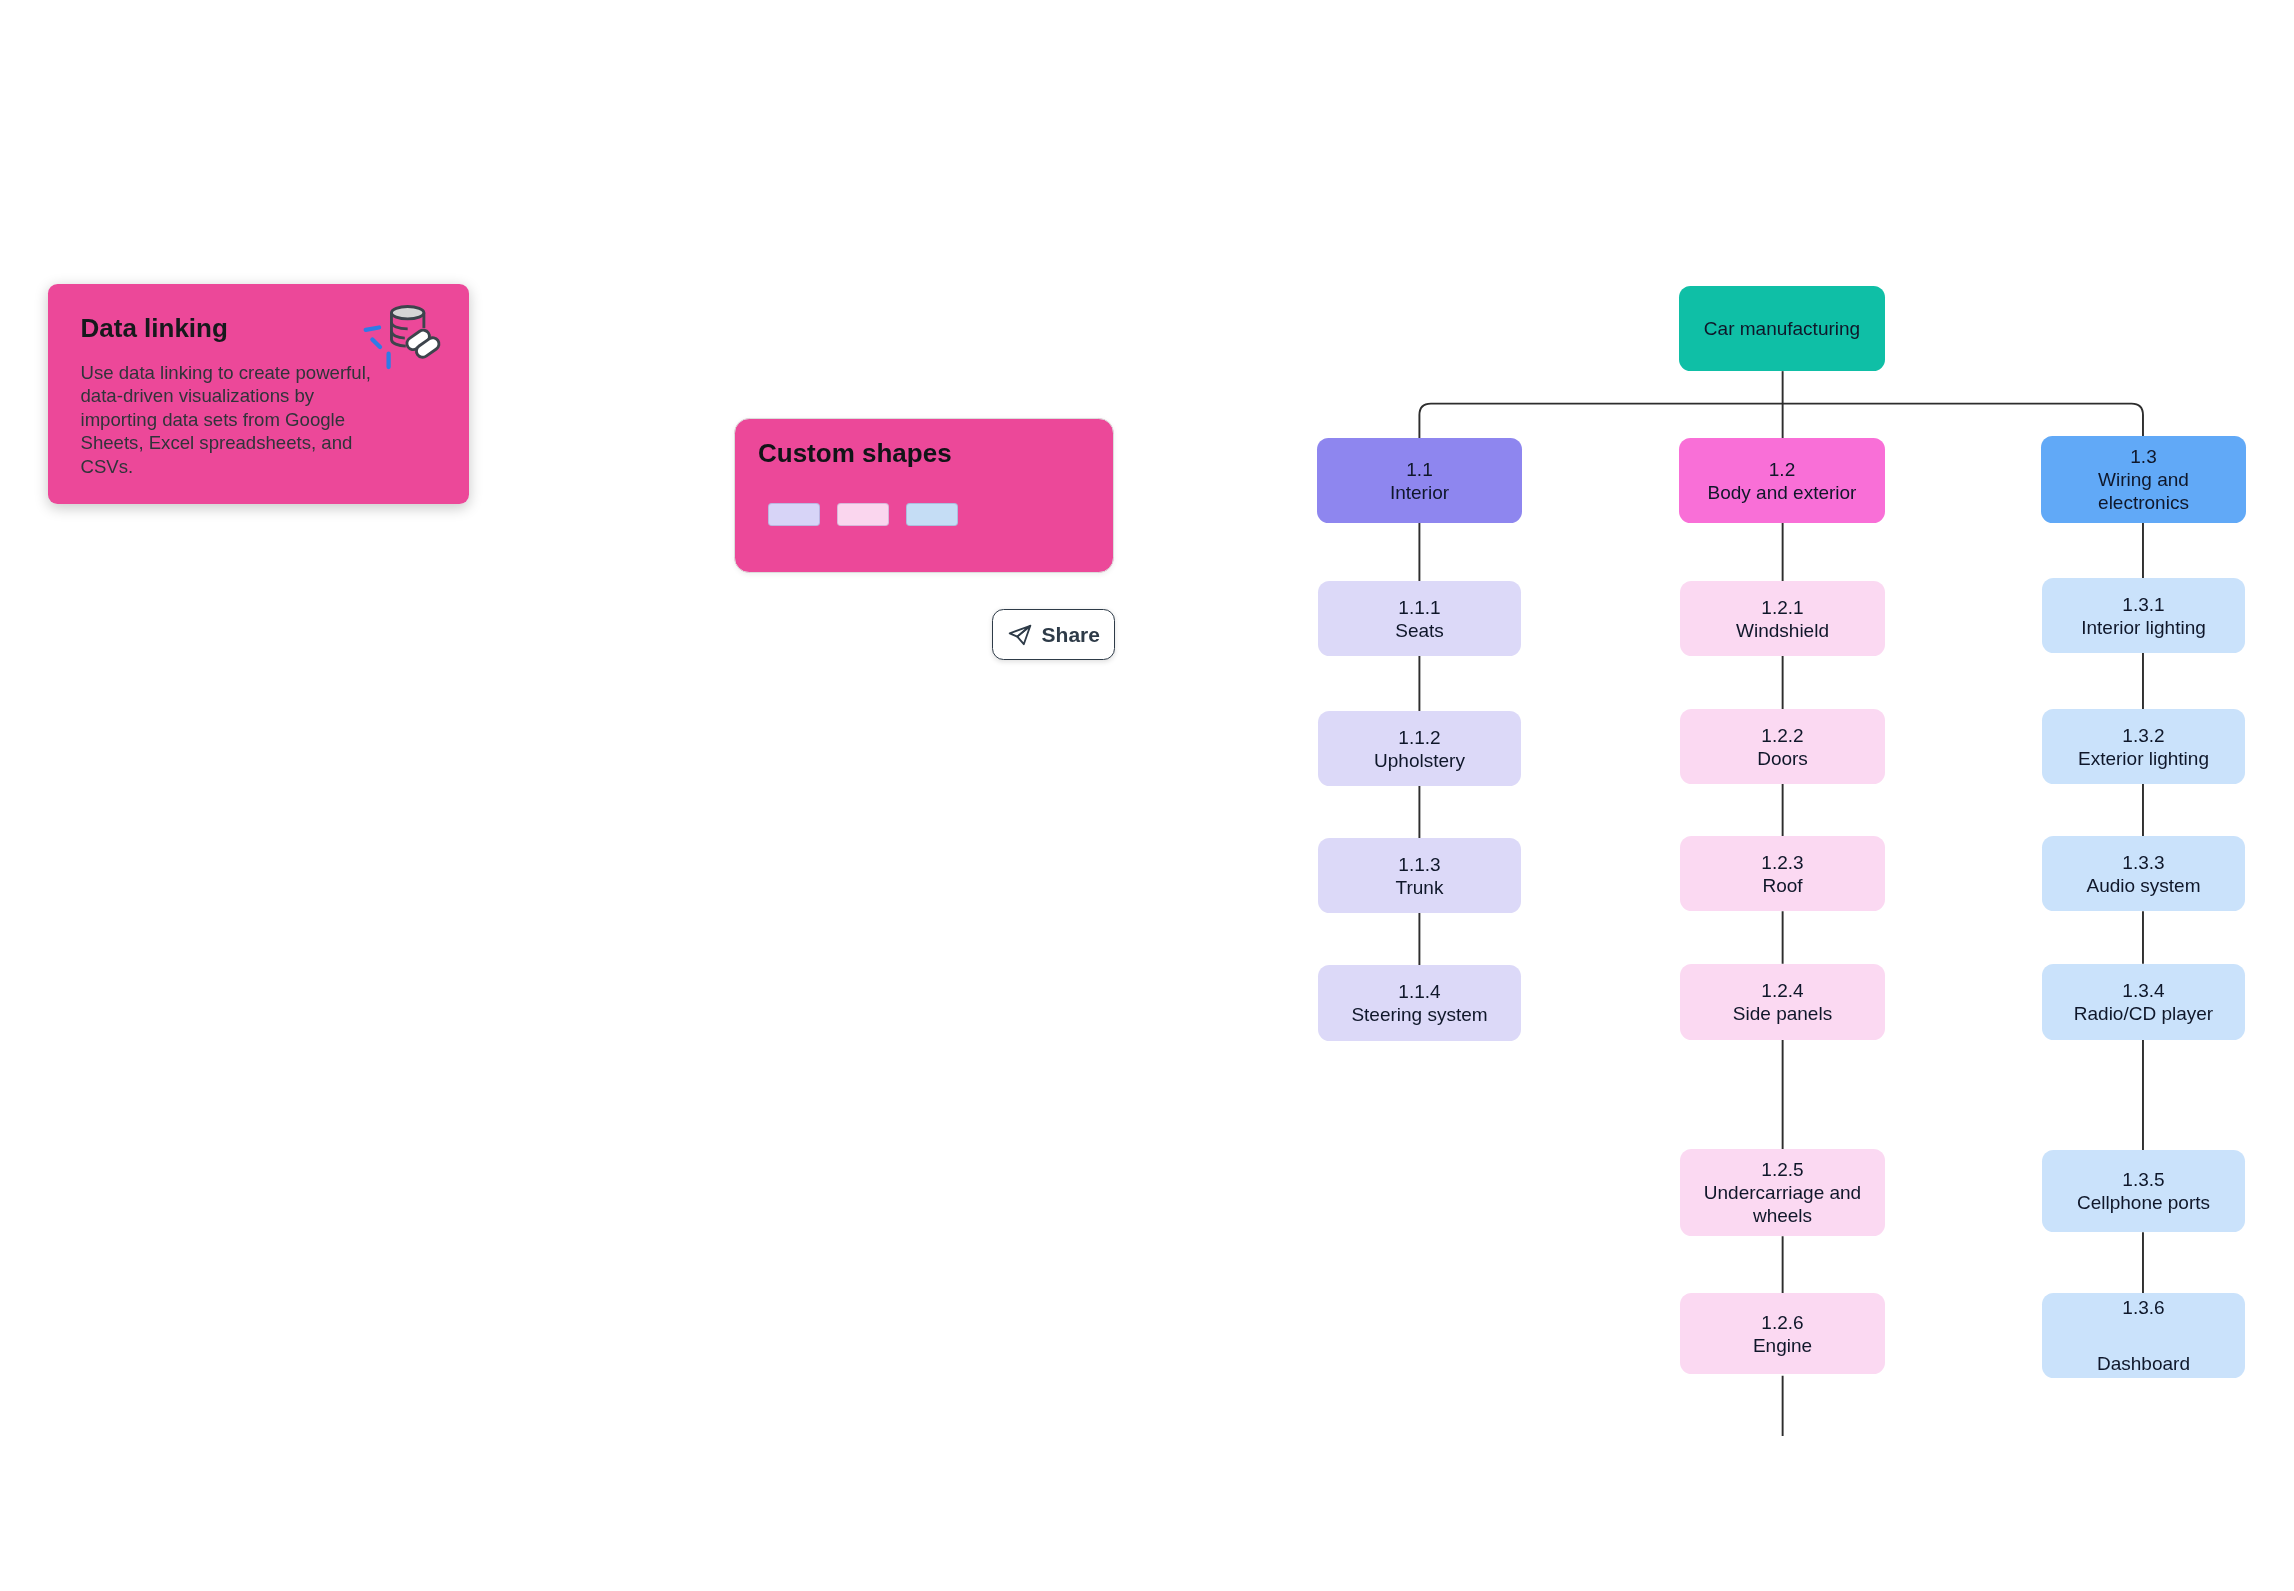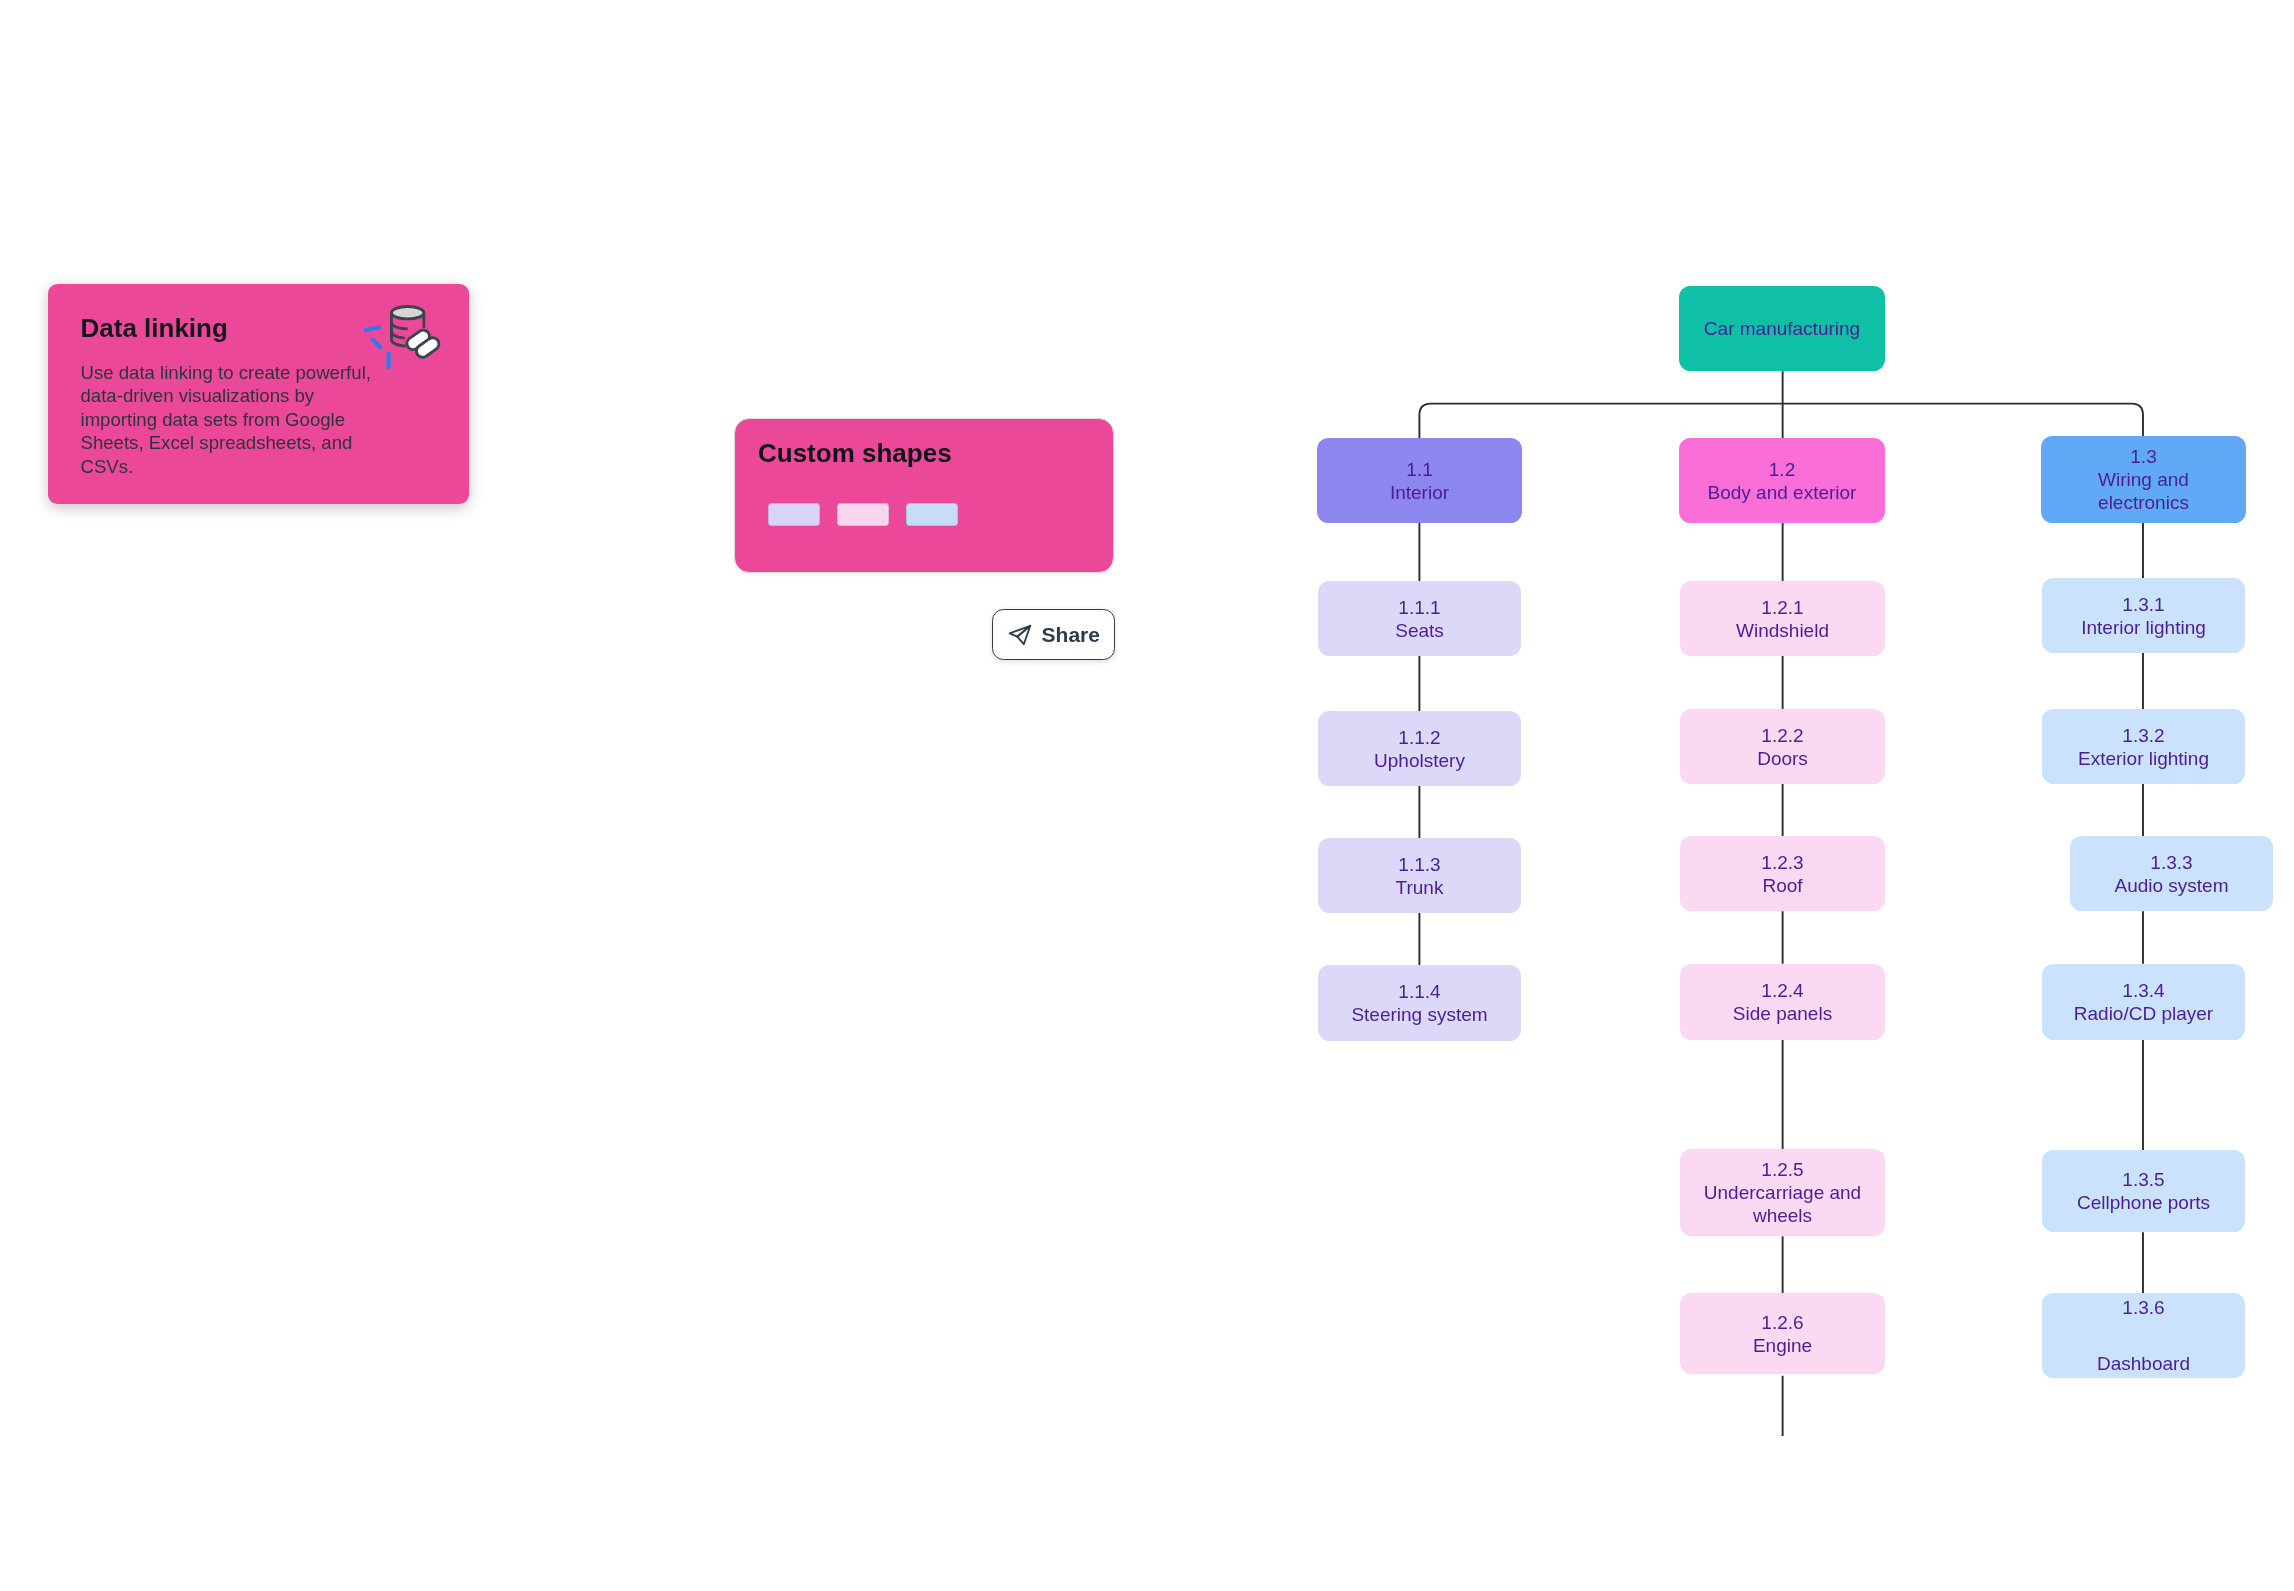--- a/index.html
+++ b/index.html
@@ -24,21 +24,21 @@
   .share-btn{position:absolute;left:992px;top:609px;width:121px;height:49px;
     background:#fff;border:1.9px solid #2e3b48;border-radius:11.5px;
     display:flex;align-items:center;justify-content:center;gap:8.6px;
     box-shadow:0 1.9px 4.8px rgba(0,0,0,0.12);cursor:pointer;}
   .share-btn span{font-size:21px;font-weight:bold;color:#2e3b48;}
 
   
   .connectors{position:absolute;left:0;top:0;}
   .node{position:absolute;border-radius:11.5px;display:flex;flex-direction:column;
     align-items:center;justify-content:center;text-align:center;
-    font-size:19px;line-height:23px;color:#4c1d95;padding:0 13.4px;box-sizing:border-box;}
+    font-size:19px;line-height:23px;color:#0f172a;padding:0 13.4px;box-sizing:border-box;}
 </style>
 </head>
 <body>
 
 <div class="canvas">
 
   <div class="card card-datalink">
     <h2>Data linking</h2>
     <p>Use data linking to create powerful, data-driven visualizations by importing data sets from Google Sheets, Excel spreadsheets, and CSVs.</p>
     <svg class="dl-icon" width="82" height="73" viewBox="0 0 86 76">
@@ -154,21 +154,21 @@
   </div>
 
   <div class="node" style="left: 2042px; top: 578px; width: 203px; height: 75px; background: rgb(202, 226, 251);">
     <span>1.3.1</span>
     <span>Interior lighting</span>
   </div>
   <div class="node" style="left: 2042px; top: 709px; width: 203px; height: 75px; background: rgb(202, 226, 251);">
     <span>1.3.2</span>
     <span>Exterior lighting</span>
   </div>
-  <div class="node" style="left: 2042px; top: 836px; width: 203px; height: 75px; background: rgb(202, 226, 251); margin-left: 28px;">
+  <div class="node" style="left: 2042px; top: 836px; width: 203px; height: 75px; background: rgb(202, 226, 251);">
     <span>1.3.3</span>
     <span>Audio system</span>
   </div>
   <div class="node" style="left: 2042px; top: 964px; width: 203px; height: 76px; background: rgb(202, 226, 251);">
     <span>1.3.4</span>
     <span>Radio/CD player</span>
   </div>
   <div class="node" style="left: 2042px; top: 1150px; width: 203px; height: 82px; background: rgb(202, 226, 251);">
     <span>1.3.5</span>
     <span>Cellphone ports</span>

